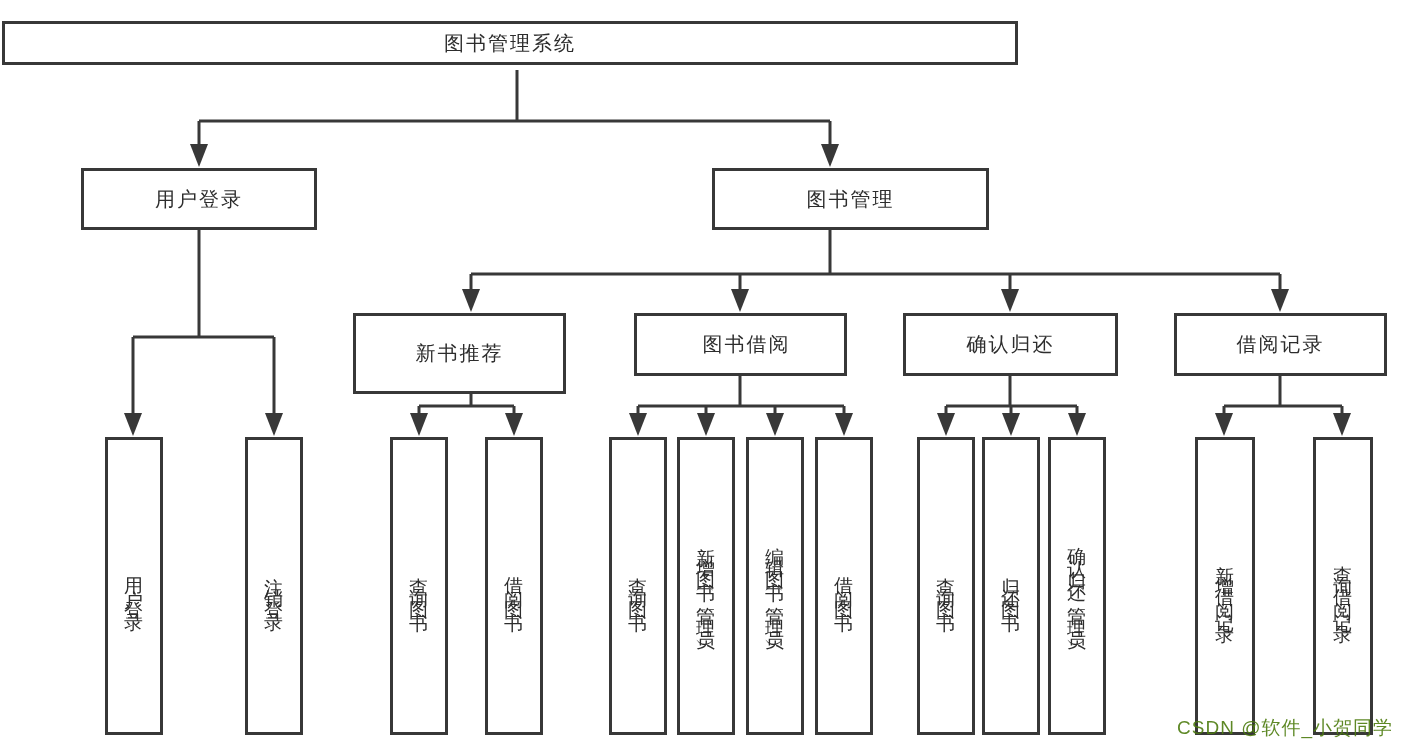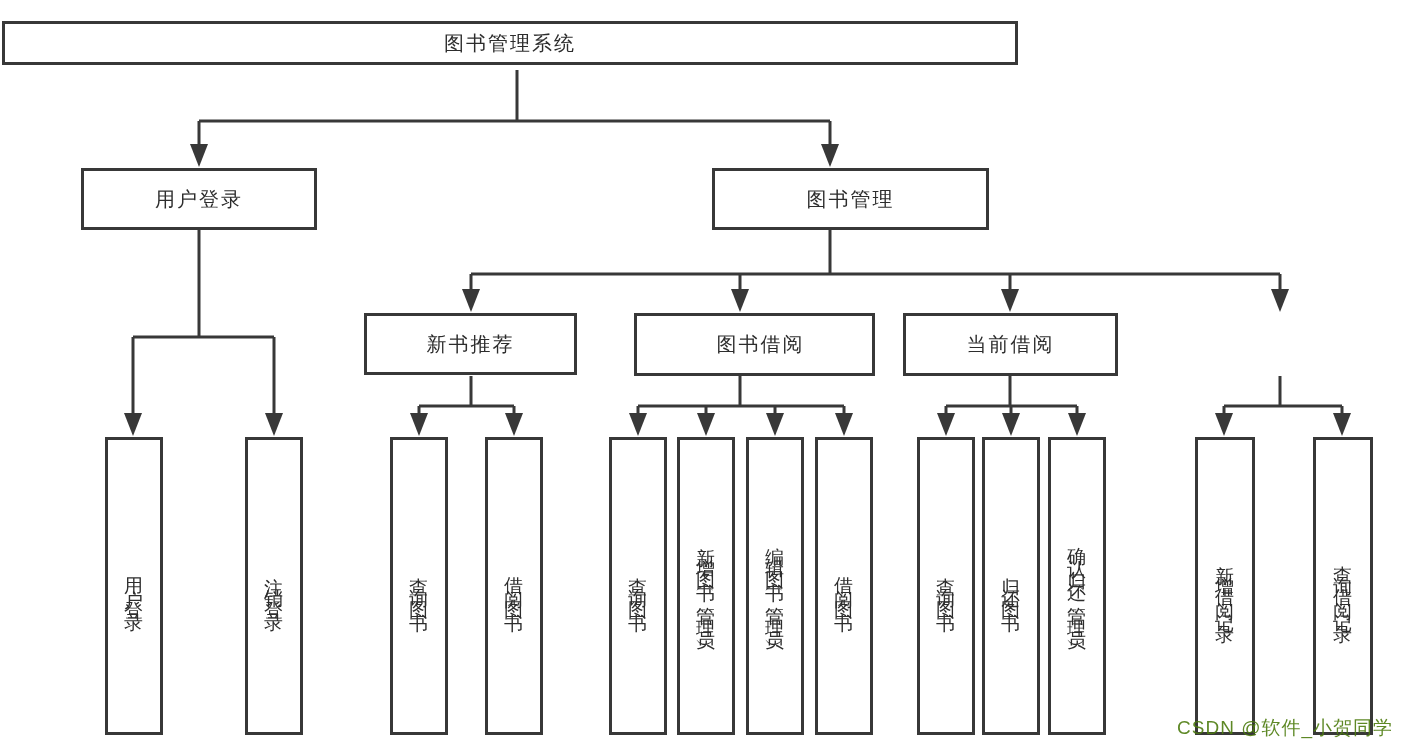--- a/index.html
+++ b/index.html
@@ -64,22 +64,22 @@
     color: #4d7c0f;
     opacity: 0.9;
     letter-spacing: 1px;
     z-index: 3;
   }
 
   
   #n-root  { left: 2px;    top: 13px;  width: 1016px; height: 44px; margin-top: 8px; }
   #n-l2-0  { left: 81px;   top: 168px; width: 236px;  height: 62px; }
   #n-l2-1  { left: 712px;  top: 168px; width: 277px;  height: 62px; }
-  #n-l3-0  { left: 364px;  top: 313px; width: 213px;  height: 62px; }
-  #n-l3-1  { left: 634px;  top: 313px; width: 241px;  height: 63px; padding-left: 12px; }
+  #n-l3-0  { left: 353px;  top: 313px; width: 213px;  height: 81px; }
+  #n-l3-1  { left: 634px;  top: 313px; width: 213px;  height: 63px; padding-left: 12px; }
   #n-l3-2  { left: 903px;  top: 313px; width: 215px;  height: 63px; }
   #n-l3-3  { left: 1174px; top: 313px; width: 213px;  height: 63px; }
   #n-a1 { left: 105px; }
   #n-a2 { left: 245px; }
   #n-b1 { left: 390px; }
   #n-b2 { left: 485px; }
   #n-c1 { left: 609px; }
   #n-c2 { left: 677px; }
   #n-c3 { left: 746px; }
   #n-c4 { left: 815px; }
@@ -148,21 +148,24 @@
     <span>图书管理</span>
   </div>
 
   <div id="n-l3-0" class="hbox">
     <span>新书推荐</span>
   </div>
   <div id="n-l3-1" class="hbox">
     <span>图书借阅</span>
   </div>
   <div id="n-l3-2" class="hbox">
-    <span>当前借阅</span>
+    <span>确认归还</span>
+  </div>
+  <div id="n-l3-3" class="hbox">
+    <span>借阅记录</span>
   </div>
 
   <div id="n-a1" class="vbox">
     <span class="vtext">用户登录</span>
   </div>
   <div id="n-a2" class="vbox">
     <span class="vtext">注销登录</span>
   </div>
 
   <div id="n-b1" class="vbox">

